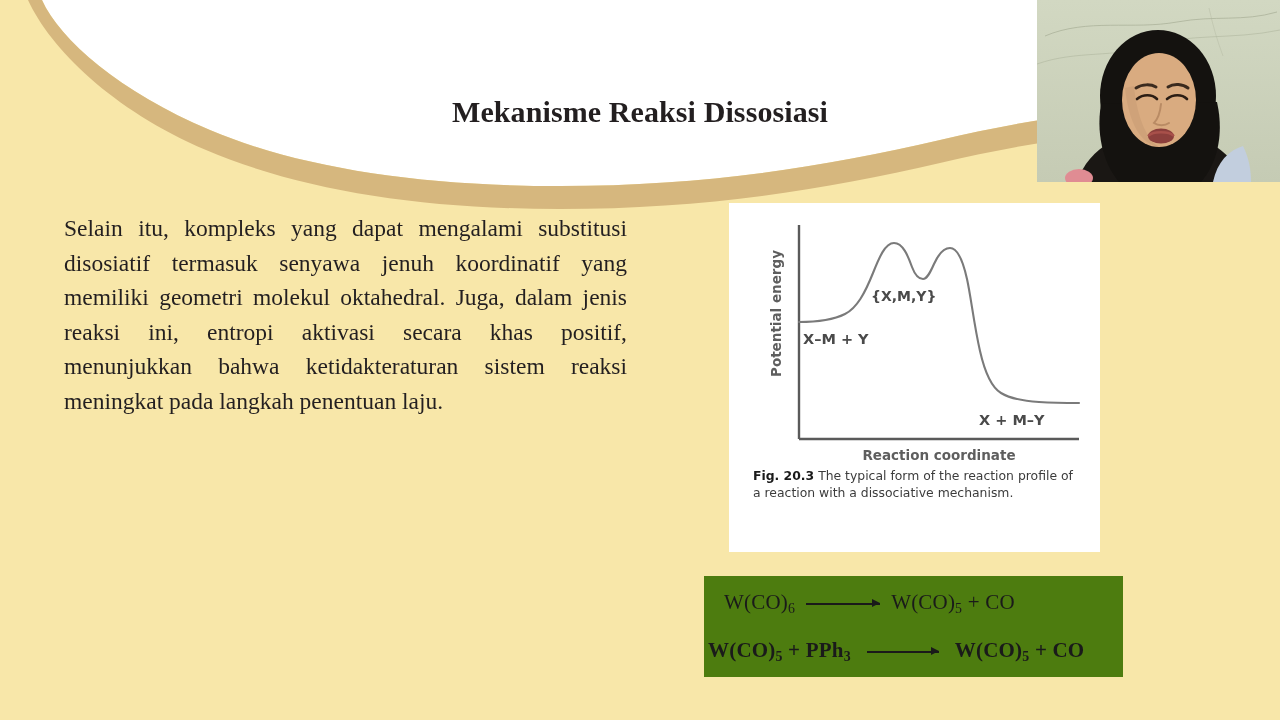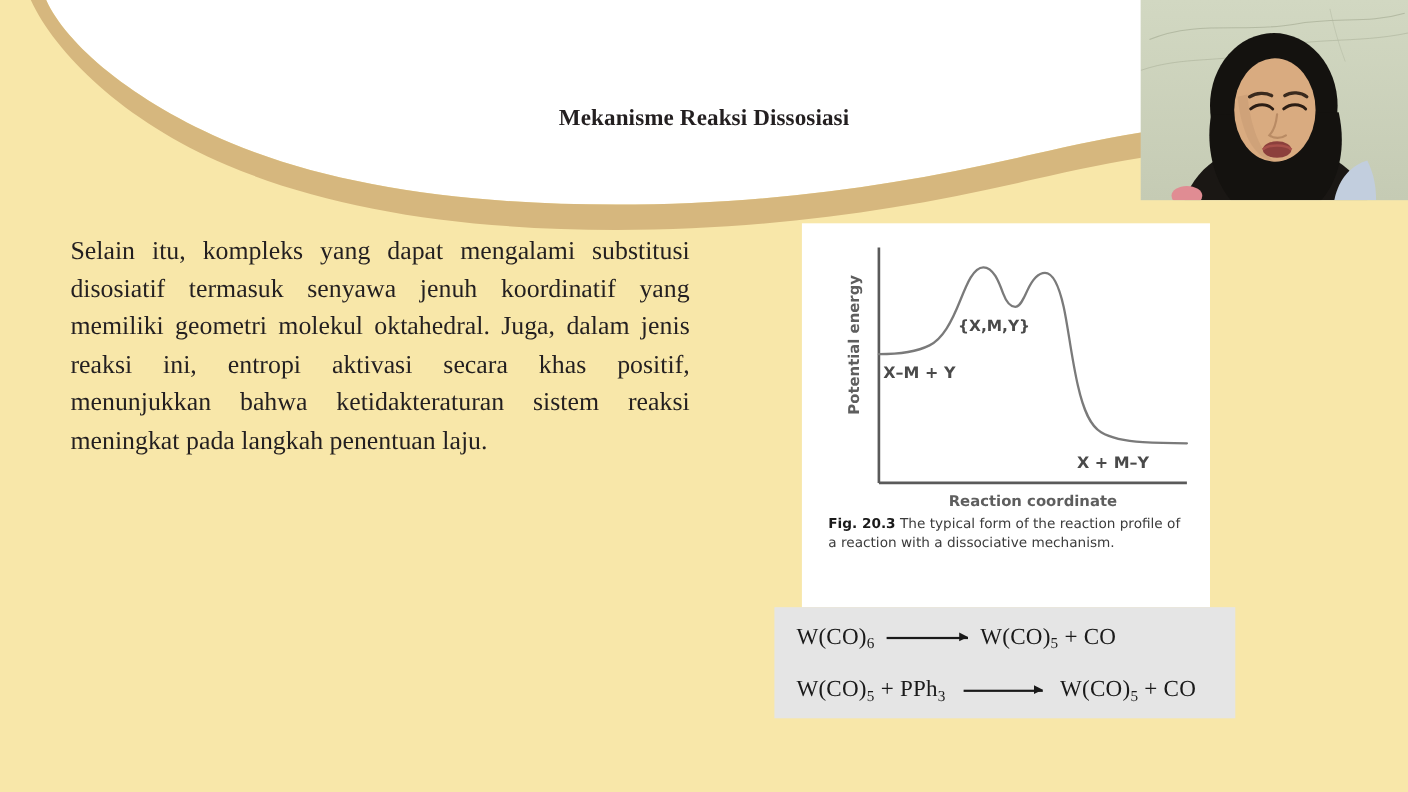--- a/index.html
+++ b/index.html
@@ -30,21 +30,21 @@
   }
   
   #slide-title {
     position: absolute;
     left: 0;
     top: 95px;
     width: 1280px;
     text-align: center;
     font-family: "Liberation Serif", serif;
     font-weight: bold;
-    font-size: 21px;
+    font-size: 30px;
     letter-spacing: 0.1px;
     color: #231f20;
   }
   
   #body-text {
     position: absolute;
     left: 64px;
     top: 211px;
     width: 563px;
   }
@@ -91,38 +91,38 @@
     color: #3c3c3c;
   }
   #figure-caption .figlabel {
     font-weight: bold;
     color: #1a1a1a;
   }
   
   #equations-box {
     position: absolute;
     left: 704px;
-    top: 552px;
+    top: 576px;
     width: 419px;
     height: 101px;
-    background: #e5e5e5;
+    background: #4d7c0f;
   }
   .equation-row {
     position: absolute;
     left: 0;
     width: 419px;
     font-family: "Liberation Serif", serif;
     font-size: 21px;
     color: #1a1a1a;
     white-space: nowrap;
     display: flex;
     align-items: center;
   }
   #equation-row-0 { top: 14px; padding-left: 20px; }
-  #equation-row-1 { top: 62px; padding-left: 20px; }
+  #equation-row-1 { top: 62px; padding-left: 4px; font-weight: bold; }
   .eq-term { letter-spacing: 0.2px; }
   .eq-term sub {
     font-size: 0.66em;
     vertical-align: -0.28em;
   }
   .eq-arrow {
     display: inline-block;
     position: relative;
     height: 1em;
     margin: 0 11px;

